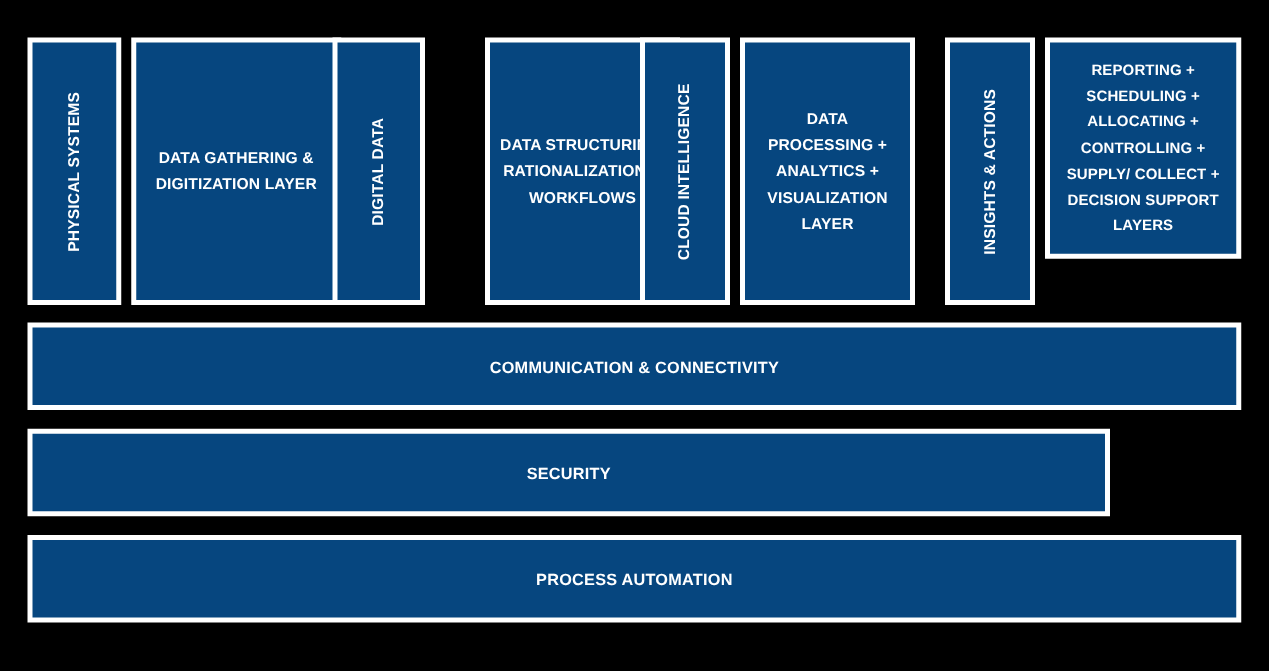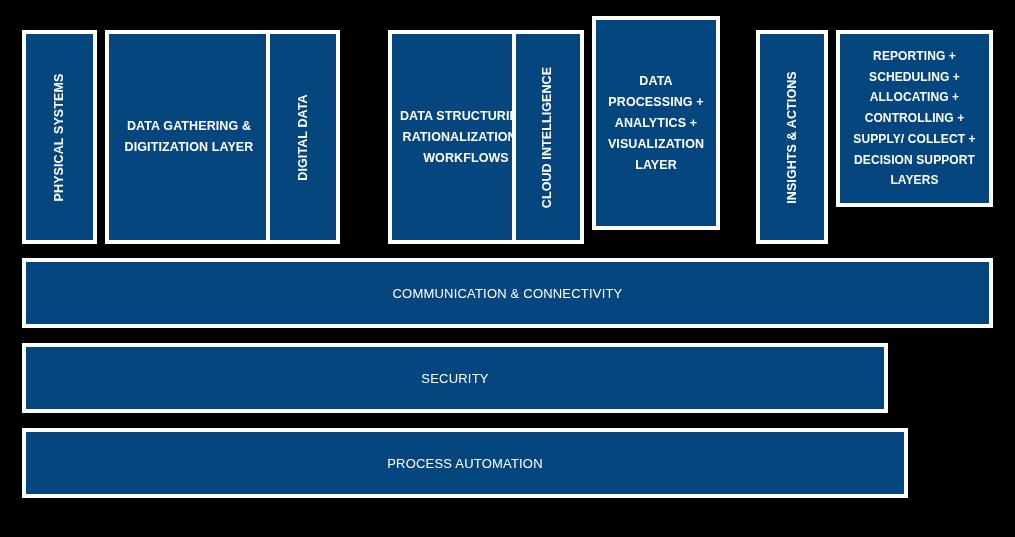--- a/index.html
+++ b/index.html
@@ -64,21 +64,21 @@
     line-height: 13px;
     text-align: center;
     white-space: nowrap;
     transform: rotate(-90deg);
     letter-spacing: 0.1px;
   }
 
   
   .bar-label {
     font-size: 13px;
-    font-weight: normal;
+    font-weight: bold;
     text-align: left;
     letter-spacing: 0.2px;
   }
 </style>
 </head>
 <body>
 
 <div id="diagram">
 
   <div>
@@ -106,21 +106,21 @@
         <div class="label-h">DATA STRUCTURING, RATIONALIZATION &amp; WORKFLOWS</div>
       </div>
     </div>
 
     <div class="cell" style="left:512px; top:30px; width:72px; height:214px;">
       <div class="fill">
         <div class="label-v">CLOUD INTELLIGENCE</div>
       </div>
     </div>
 
-    <div class="cell" style="left:592px; top:16px; width:128px; height:214px;">
+    <div class="cell" style="left:592px; top:30px; width:140px; height:214px;">
       <div class="fill">
         <div class="label-h">DATA PROCESSING + ANALYTICS + VISUALIZATION LAYER</div>
       </div>
     </div>
 
     <div class="cell" style="left:756px; top:30px; width:72px; height:214px;">
       <div class="fill">
         <div class="label-v">INSIGHTS &amp; ACTIONS</div>
       </div>
     </div>
@@ -140,21 +140,21 @@
         <div class="bar-label">COMMUNICATION &amp; CONNECTIVITY</div>
       </div>
     </div>
 
     <div class="cell" style="left:22px; top:343px; width:866px; height:70px;">
       <div class="fill">
         <div class="bar-label">SECURITY</div>
       </div>
     </div>
 
-    <div class="cell" style="left:22px; top:428px; width:886px; height:70px;">
+    <div class="cell" style="left:22px; top:428px; width:971px; height:70px;">
       <div class="fill">
         <div class="bar-label">PROCESS AUTOMATION</div>
       </div>
     </div>
 
   </div>
 
 </div>
 
 </body></html>

